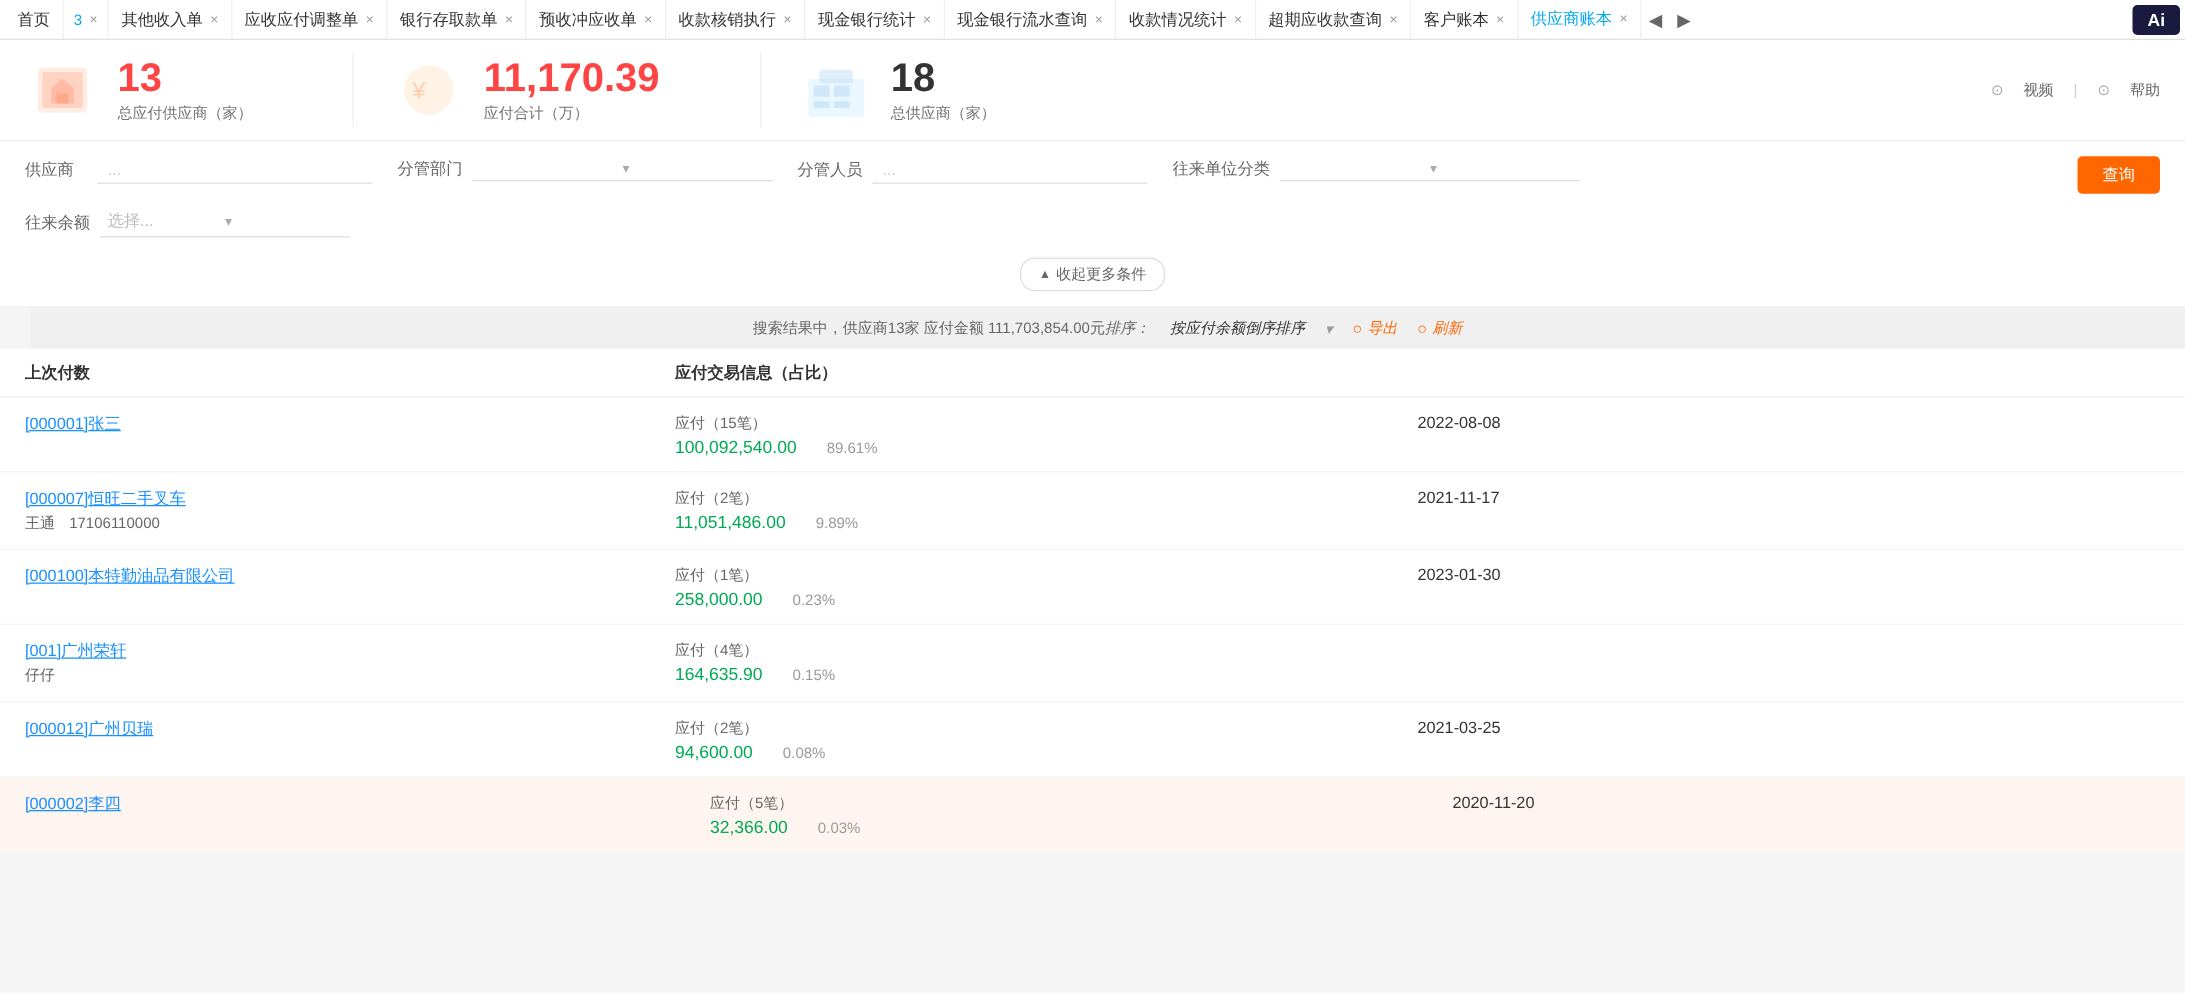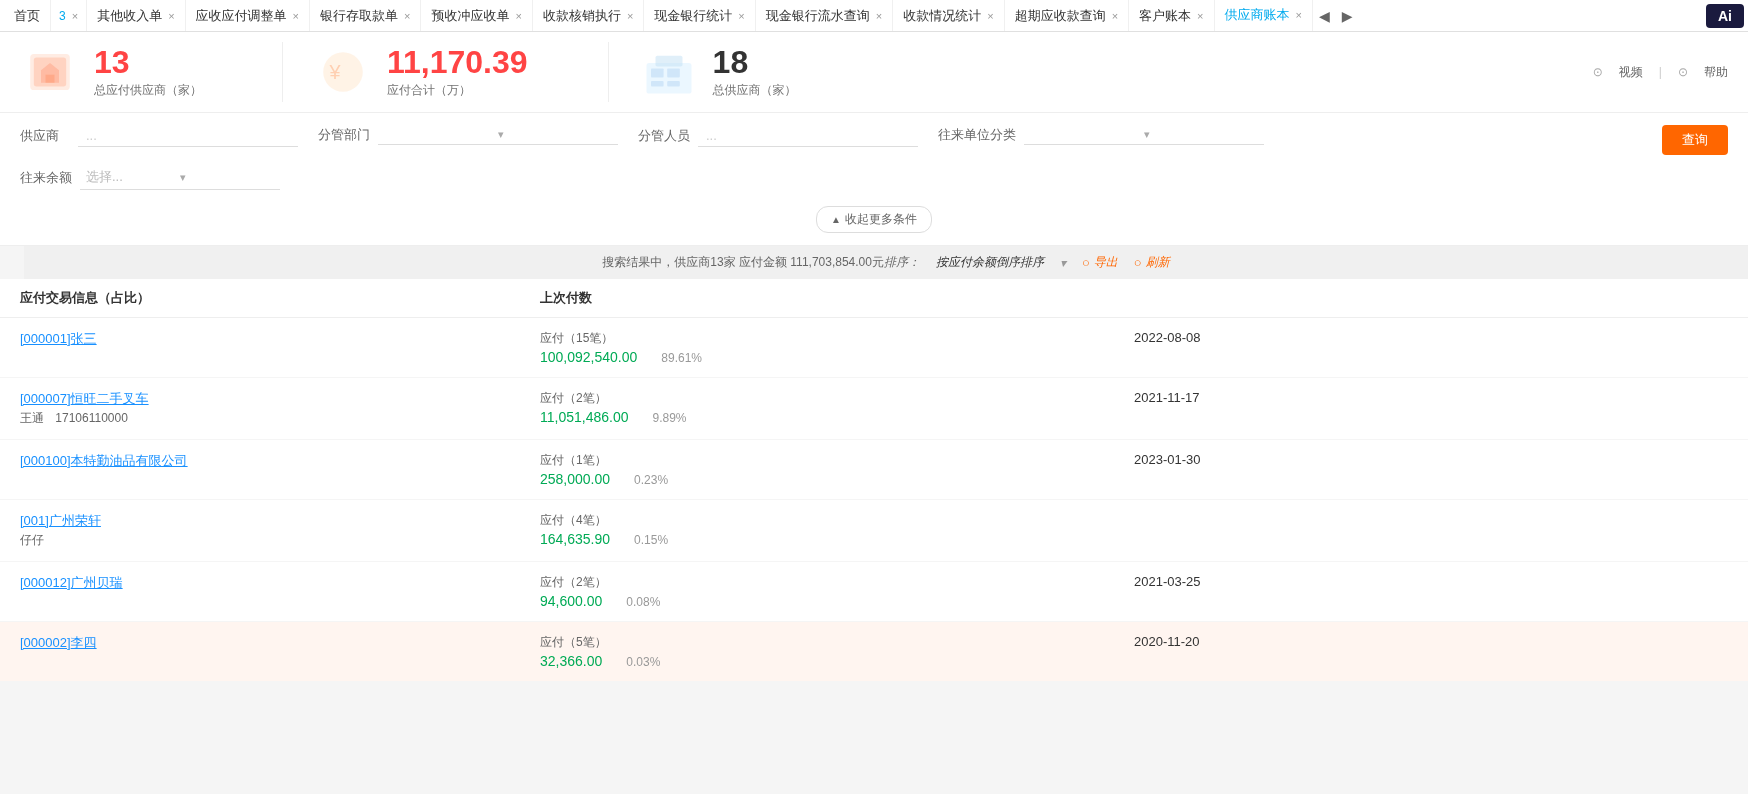--- a/index.html
+++ b/index.html
@@ -200,21 +200,21 @@
       font-size: 13px;
       color: #333;
     }
     .table-row {
       display: grid;
       grid-template-columns: 520px 1fr 1fr;
       padding: 12px 20px;
       border-bottom: 1px solid #f5f5f5;
       align-items: start;
     }
-    .table-row.highlighted { background: #fff5f0; }
+    .table-row.highlighted { background: #fff5f0; gap: 28px; }
     .table-row .supplier-name {
       color: #1890ff;
       text-decoration: underline;
       cursor: pointer;
       font-size: 13px;
     }
     .table-row .supplier-contact {
       font-size: 12px;
       color: #666;
       margin-top: 2px;
@@ -419,22 +419,22 @@
     </div>
     <div class="action-btn">
       <span style="font-size:13px;">○</span>
       <span>刷新</span>
     </div>
   </div>
 </div>
 
 <div class="main-table">
   <div class="table-header">
+    <div>上次付数</div>
     <div>应付交易信息（占比）</div>
-    <div>上次付数</div>
   </div>
 
   <div class="table-row">
     <div class="col-supplier">
       <a class="supplier-name">
         <span>[000001]</span><span>张三</span>
       </a>
     </div>
     <div class="tx-info">
       <div class="tx-label">应付（15笔）</div>

